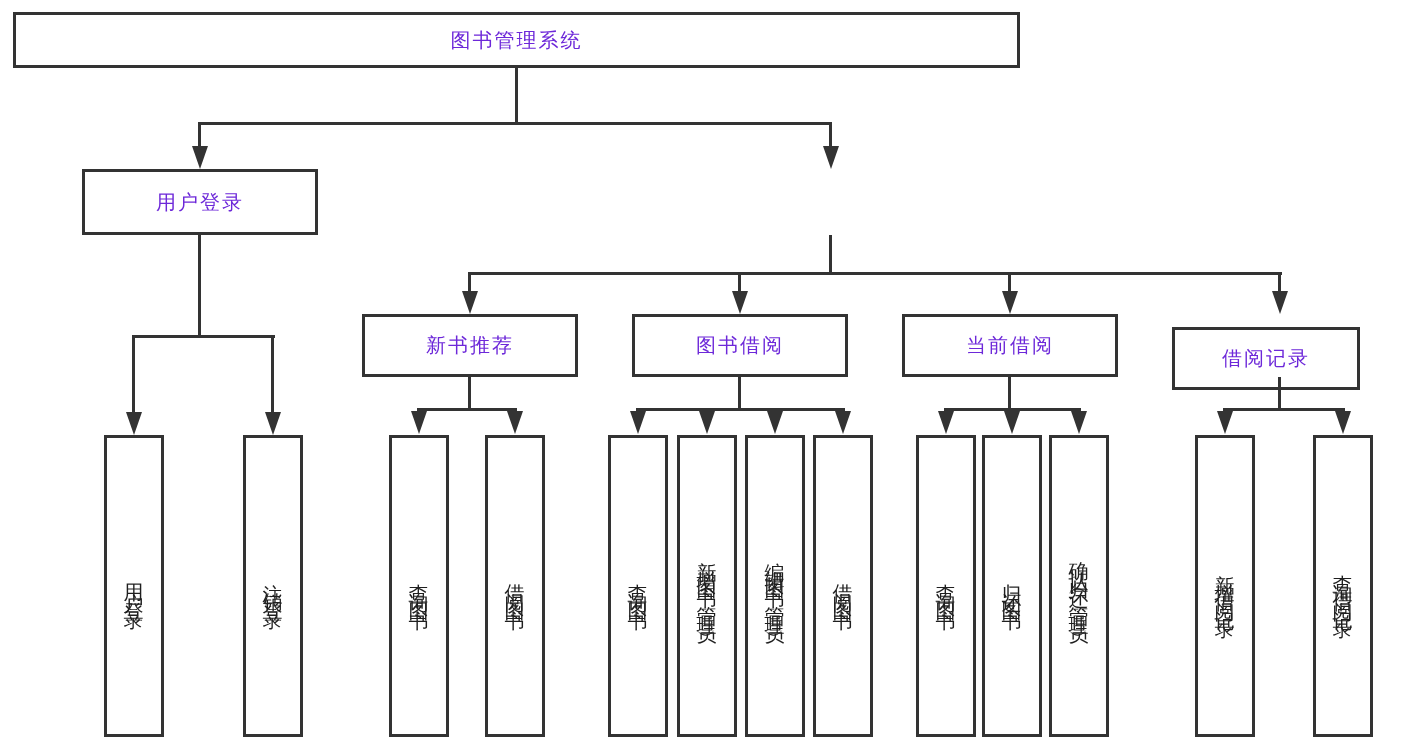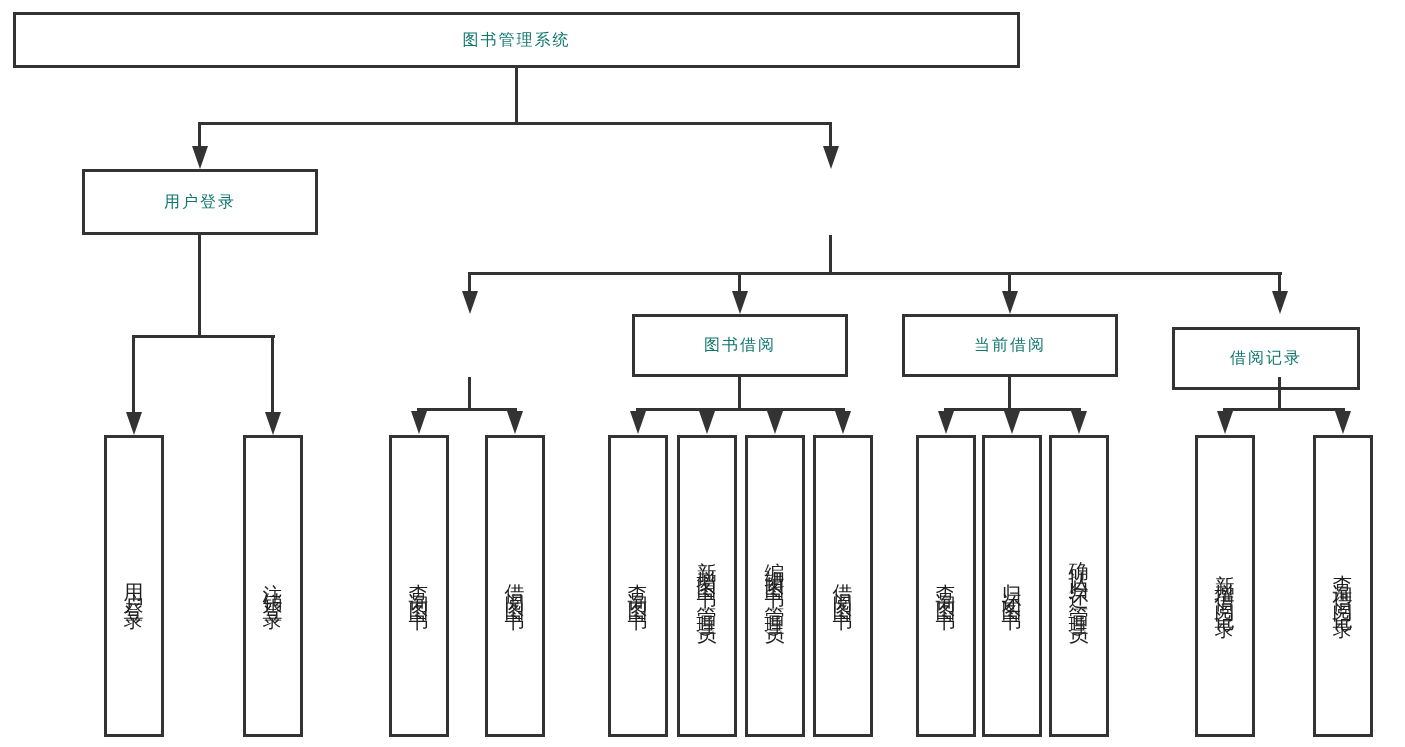--- a/index.html
+++ b/index.html
@@ -4,21 +4,21 @@
 <style>
   html,body{margin:0;padding:0;background:#ffffff;}
   .canvas{
     position:relative;width:1405px;height:747px;background:#ffffff;overflow:hidden;
     font-family:"Liberation Sans", sans-serif;color:#1f1f1f;
   }
   .node{
     position:absolute;box-sizing:border-box;border:3px solid #333333;background:#ffffff;
     display:flex;align-items:center;justify-content:center;
   }
-  .hlabel{font-size:16px;letter-spacing:2px;color:#0f766e;white-space:nowrap;}
+  .hlabel{font-size:20px;letter-spacing:2px;color:#6d28d9;white-space:nowrap;}
   .leaf{top:435px;width:60px;height:302px;}
   .vtext{
     writing-mode:vertical-rl;text-orientation:mixed;
     font-size:20px;letter-spacing:9px;line-height:1;color:#1f1f1f;
   }
   .vline{position:absolute;width:3px;background:#333333;}
   .hline{position:absolute;height:3px;background:#333333;}
   .arrow{
     position:absolute;width:0;height:0;
     border-left:8px solid transparent;border-right:8px solid transparent;
@@ -60,20 +60,23 @@
   <div class="hline" style="left:468px;top:272px;width:814px"></div>
   <div class="vline" style="left:468px;top:274px;height:18px"></div>
   <div class="vline" style="left:738px;top:274px;height:18px"></div>
   <div class="vline" style="left:1008px;top:274px;height:18px"></div>
   <div class="vline" style="left:1278px;top:274px;height:18px"></div>
   <div class="arrow" style="left:462px;top:291px"></div>
   <div class="arrow" style="left:732px;top:291px"></div>
   <div class="arrow" style="left:1002px;top:291px"></div>
   <div class="arrow" style="left:1272px;top:291px"></div>
 
+  <div class="node" style="left:362px;top:314px;width:216px;height:63px">
+    <span class="hlabel">新书推荐</span>
+  </div>
   <div class="node" style="left:902px;top:314px;width:216px;height:63px">
     <span class="hlabel">当前借阅</span>
   </div>
   <div class="node" style="left:632px;top:314px;width:216px;height:63px">
     <span class="hlabel">图书借阅</span>
   </div>
   <div class="node" style="left:1172px;top:327px;width:188px;height:63px">
     <span class="hlabel">借阅记录</span>
   </div>
 

